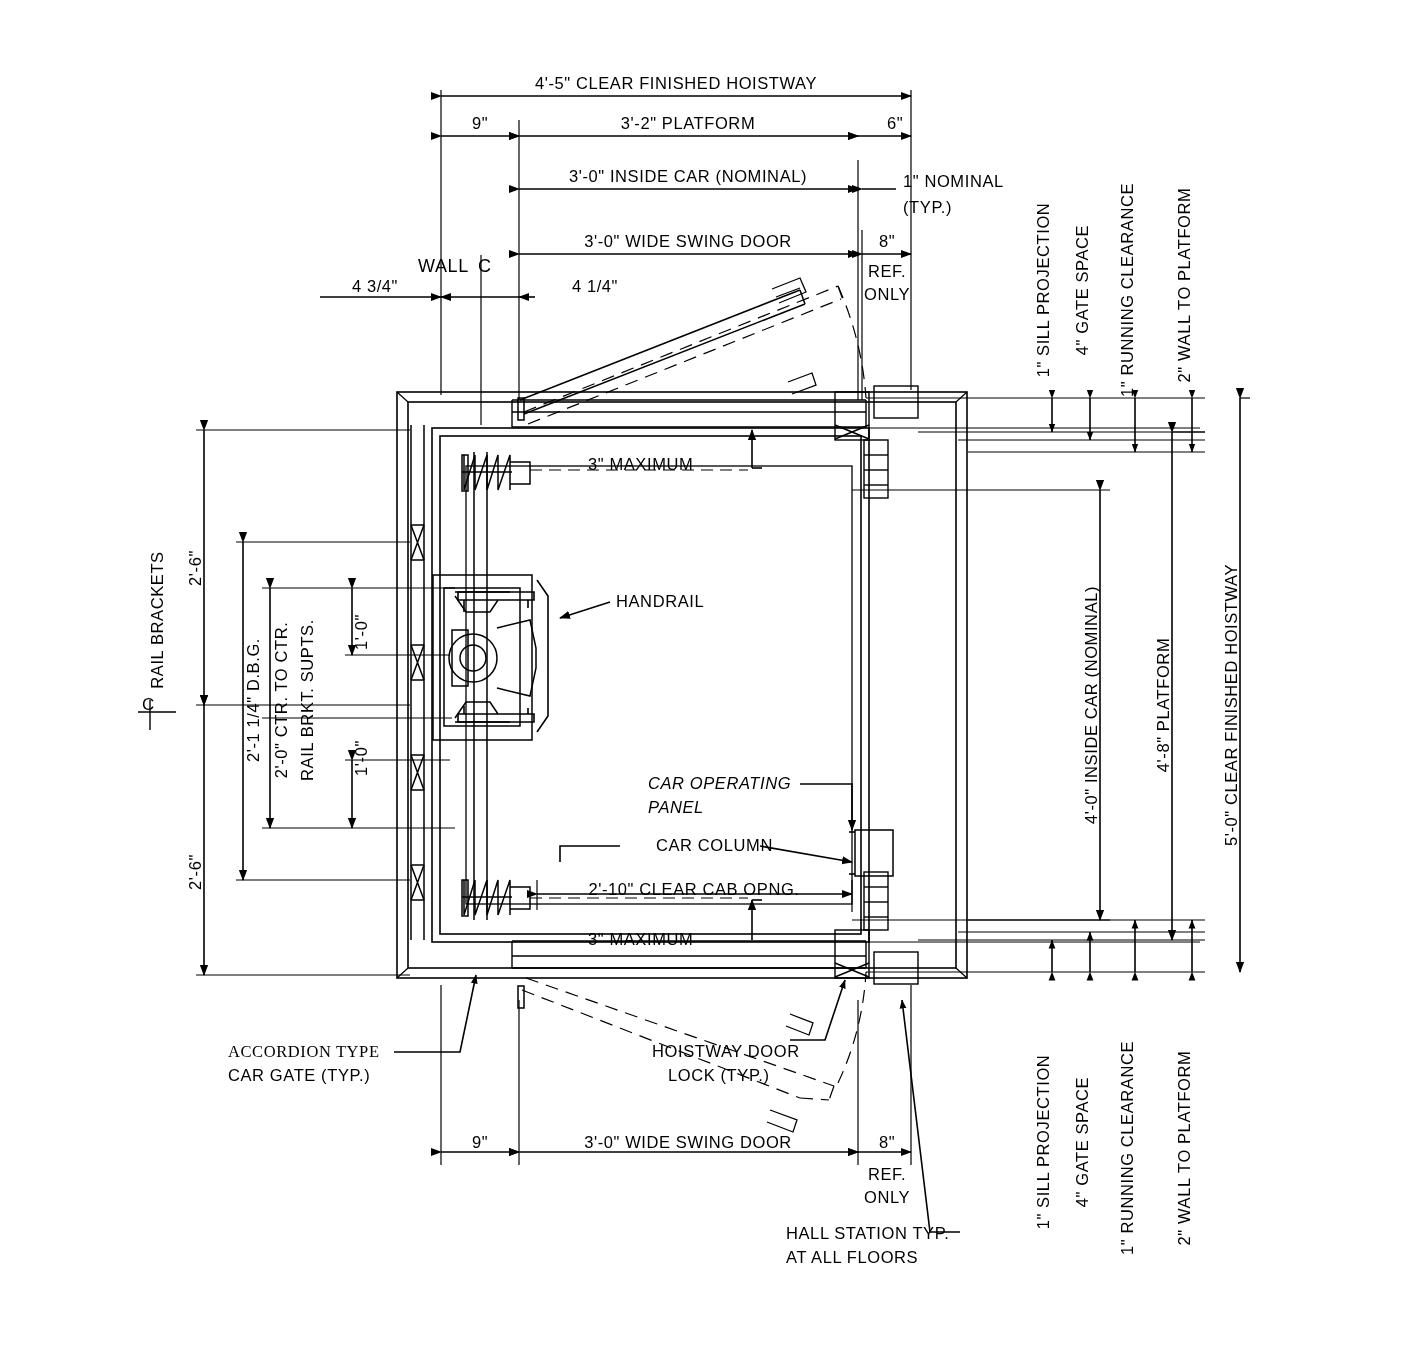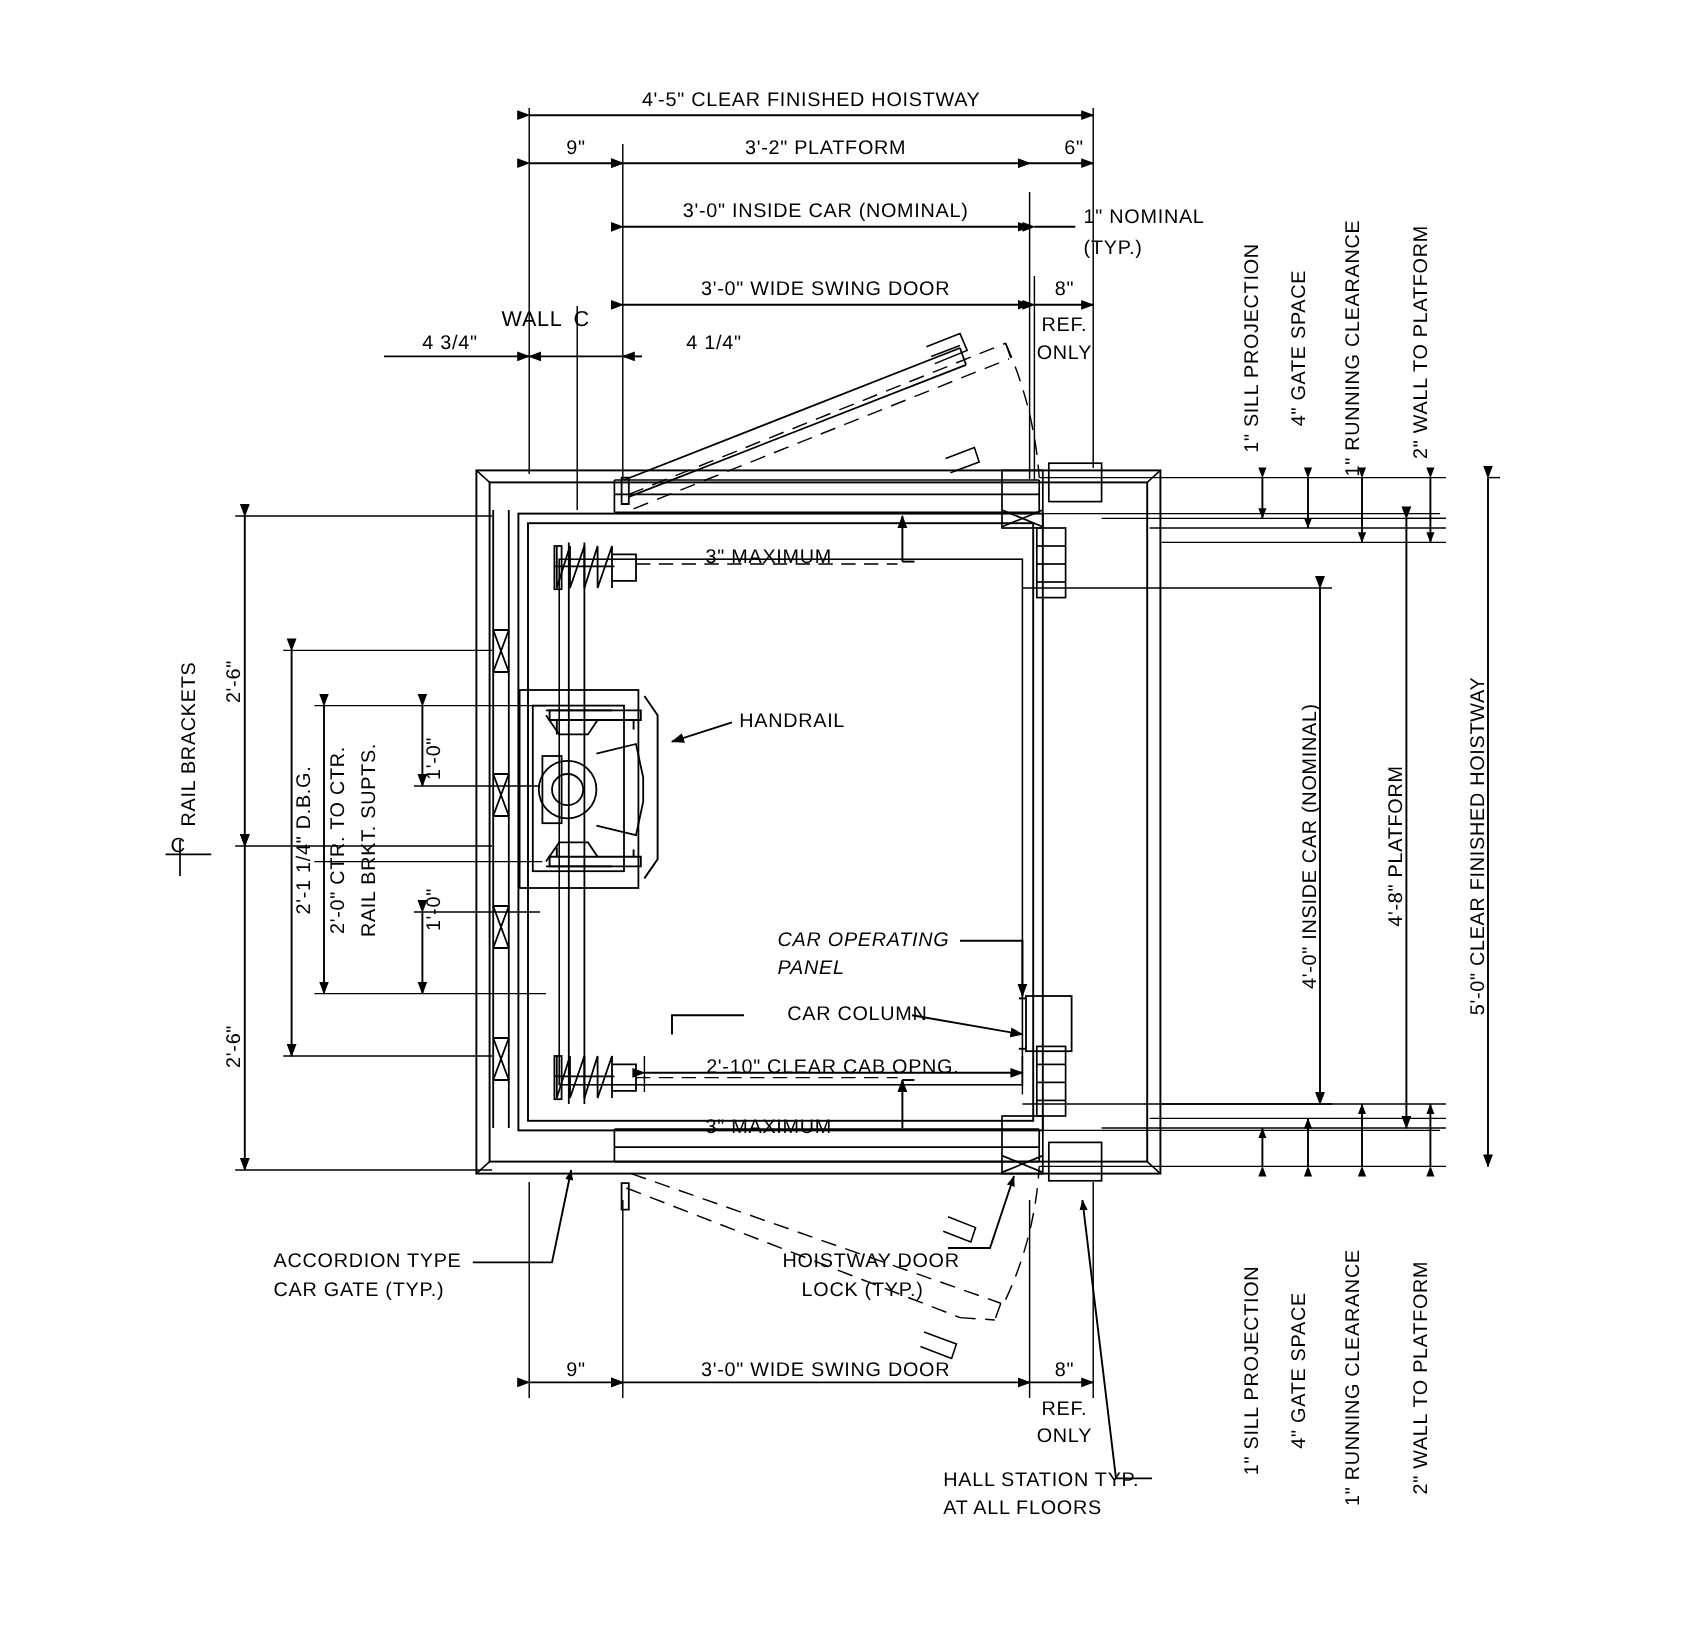--- a/index.html
+++ b/index.html
@@ -370,21 +370,21 @@
   <div class="lbl vert c" style="left:362px; top:758px;">1'-0"</div>
 
   <div class="lbl" style="left:588px; top:455px;">3"  MAXIMUM</div>
   <div class="lbl" style="left:588px; top:930px;">3"  MAXIMUM</div>
   <div class="lbl" style="left:616px; top:592px;">HANDRAIL</div>
   <div class="lbl" style="left:648px; top:774px;font-style:italic;">CAR OPERATING</div>
   <div class="lbl" style="left:648px; top:798px;font-style:italic;">PANEL</div>
   <div class="lbl" style="left:632px; top:836px;margin-left:24px;">CAR COLUMN</div>
   <div class="lbl c" style="left:694px; top:880px;">2'-10" CLEAR CAB OPNG.</div>
 
-  <div class="lbl" style="left:228px; top:1042px;">ACCORDION TYPE</div>
+  <div class="lbl" style="left:228px; top:1042px;font-family:Liberation Serif, serif;">ACCORDION TYPE</div>
   <div class="lbl" style="left:228px; top:1066px;">CAR GATE (TYP.)</div>
   <div class="lbl" style="left:652px; top:1042px;">HOISTWAY DOOR</div>
   <div class="lbl" style="left:668px; top:1066px;text-align:right;">LOCK (TYP.)</div>
   <div class="lbl" style="left:786px; top:1224px;">HALL STATION TYP.</div>
   <div class="lbl" style="left:786px; top:1248px;">AT ALL FLOORS</div>
 
   <div class="lbl c" style="left:480px; top:1133px;">9"</div>
   <div class="lbl c" style="left:688px; top:1133px;">3'-0" WIDE SWING DOOR</div>
   <div class="lbl c" style="left:887px; top:1133px;">8"</div>
   <div class="lbl c" style="left:887px; top:1165px;">REF.</div>

